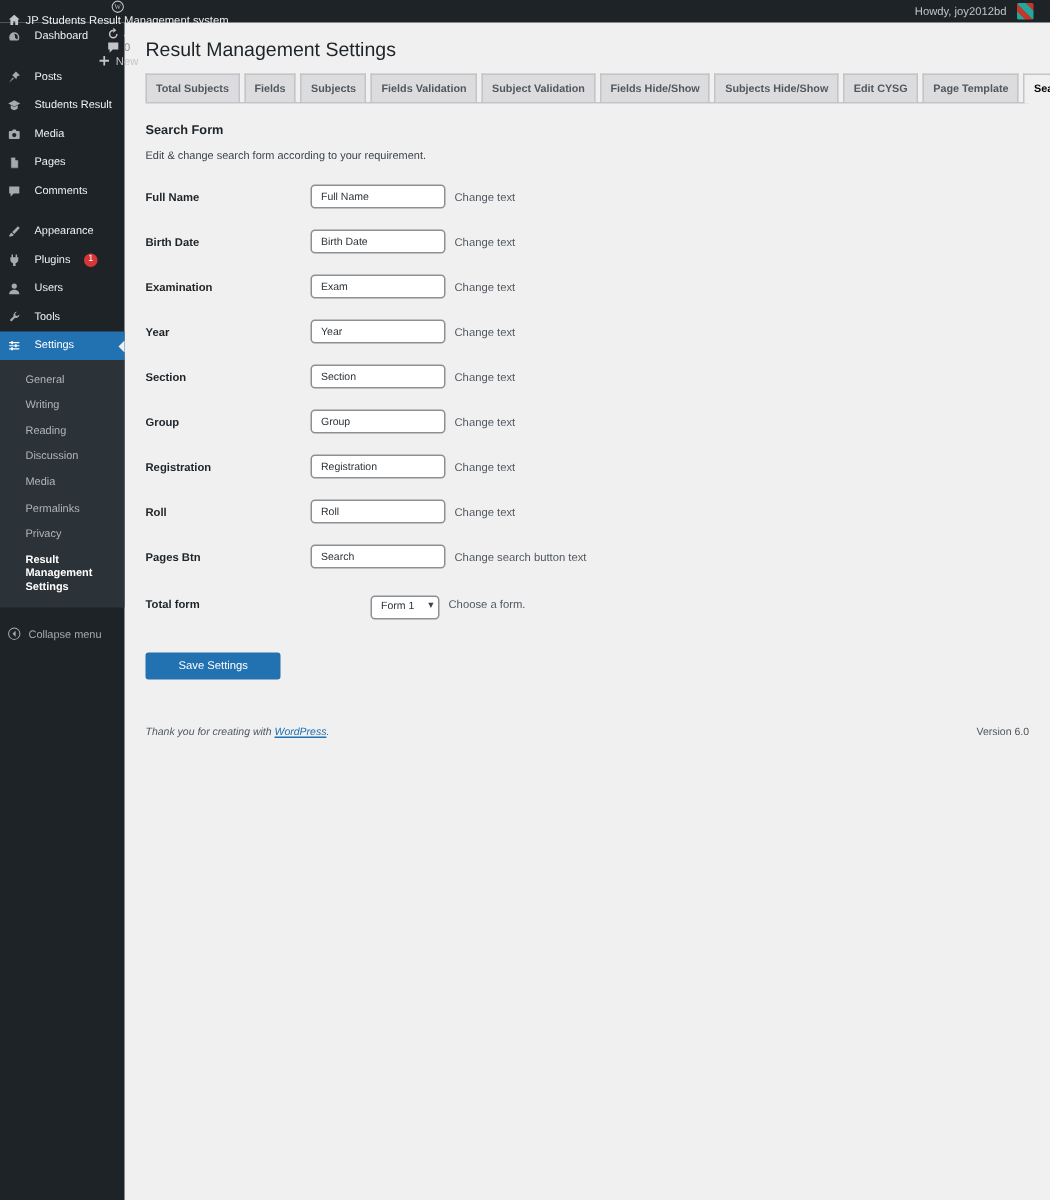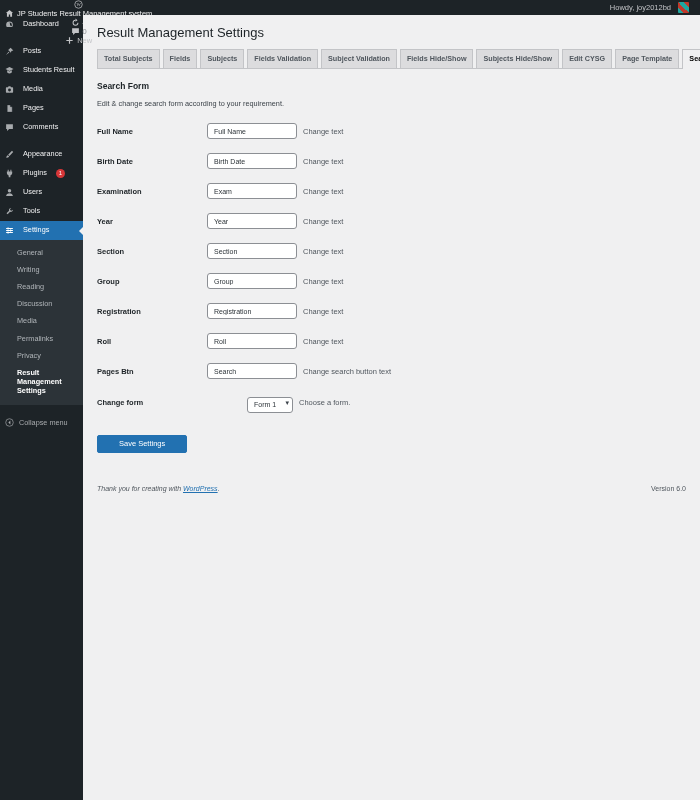--- a/index.html
+++ b/index.html
@@ -337,21 +337,21 @@
         <span class="form-note">Change text</span>
       </div>
       <div class="form-row">
         <span class="form-label">Pages Btn</span>
         <input class="text-input" type="text" value="Search" style="">
         <span class="form-note">Change search button text</span>
       </div>
     </div>
 
   <div class="form-row">
-    <span class="form-label">Change form</span>
+    <span class="form-label">Total form</span>
     <span class="select-wrap">
       <select class="select-input" id="form-select"><option>Form 1</option></select>
     </span>
     <span class="form-note">Choose a form.</span>
   </div>
 
   <button class="save-btn">Save Settings</button>
 
   <div class="footer">
     <span class="footer-thanks"><span>Thank you for creating with </span><a href="#">WordPress</a><span>.</span></span>

